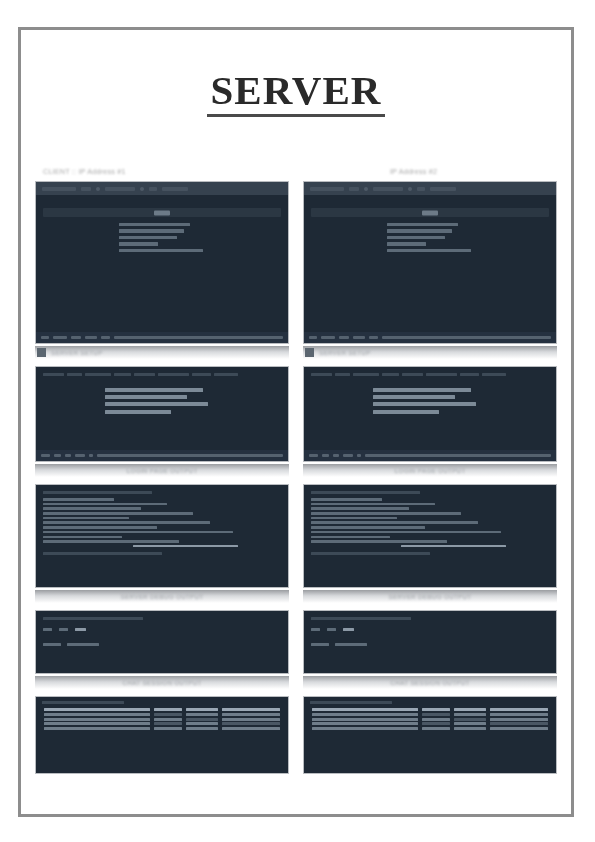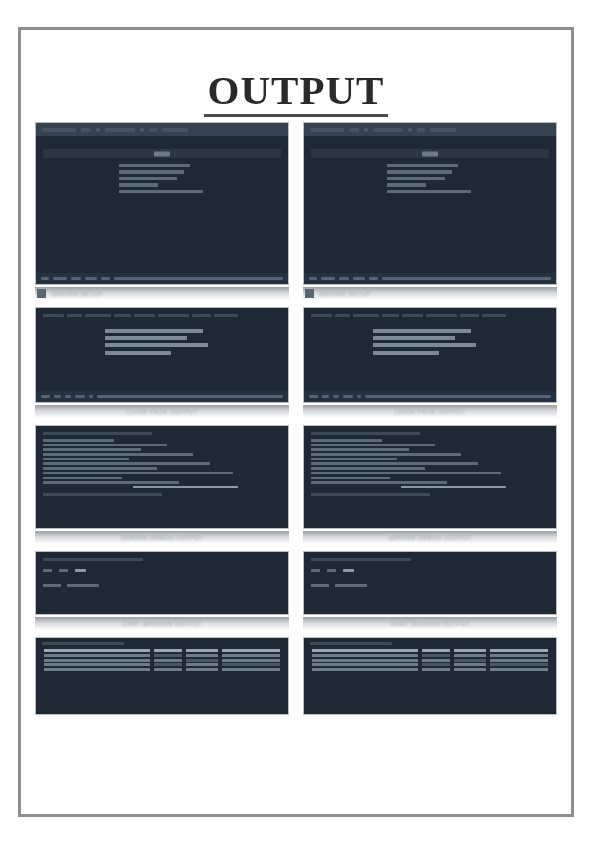--- a/index.html
+++ b/index.html
@@ -202,23 +202,27 @@
     width:9px;height:9px;background:#5b6670;
   }
 </style>
 </head>
 <body>
 
 <div class="page-frame">
   <div class="page-inner">
 
     <h1 class="doc-title">
-      <span>OUTPUT</span>
+      <span>SERVER</span>
     </h1>
 
+    <div class="col-headers">
+      <div class="col-head left">CLIENT  ::  IP Address #1</div>
+      <div class="col-head right">IP Address #2</div>
+    </div>
 
     <div class="grid">
 
       <div class="col">
 
         <div class="shot-block">
           <div class="term h-big">
             <div class="titlebar">
               <div class="tb-seg" style="width:34px"></div>
               <div class="tb-seg" style="width:10px"></div>

